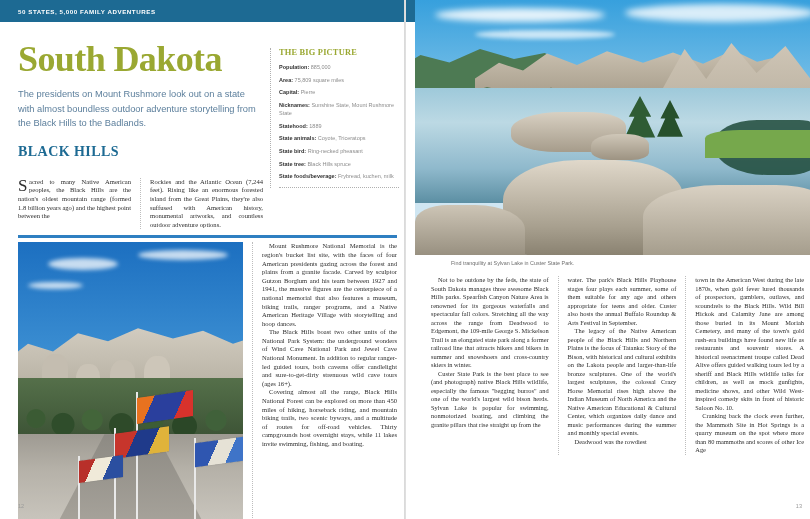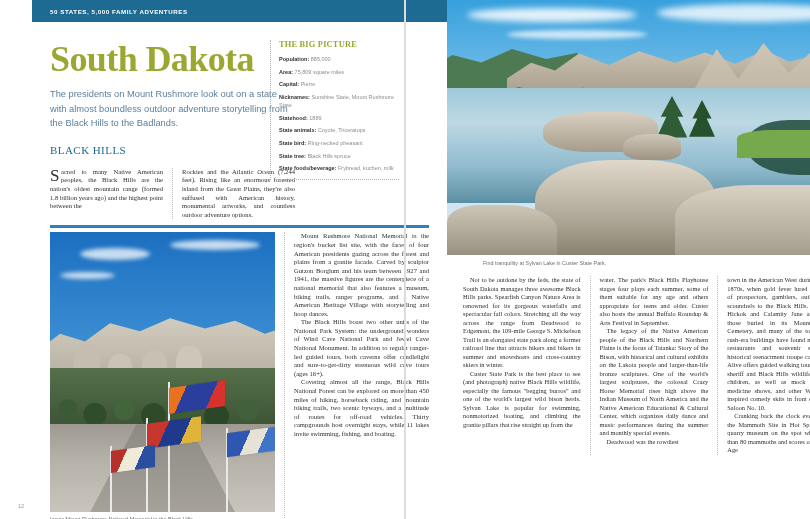--- a/index.html
+++ b/index.html
@@ -3,21 +3,21 @@
 <meta charset="utf-8">
 <style>
   html,body{margin:0;padding:0;}
   body{
     width:810px;height:519px;overflow:hidden;
     background:#ffffff;
     font-family:"Liberation Serif", serif;
   }
   .spread{position:relative;width:810px;height:519px;display:flex;}
   .page{position:relative;height:519px;background:#fff;}
-  .page-left{width:441px;padding-left:32px;}
+  .page-left{width:441px;}
   .page-right{width:405px;}
   .gutter{position:absolute;left:404px;top:0;width:2px;height:519px;
           background:linear-gradient(to right,#e6e6e6,#cfcfcf,#efefef);z-index:5;}
 
   
   .runhead{height:22px;background:#1d6a93;display:flex;align-items:center;}
   .runhead-text{
     font-family:"Liberation Sans", sans-serif;
     color:#ffffff;font-size:6.2px;font-weight:bold;letter-spacing:.55px;
     padding-left:18px;
@@ -30,36 +30,36 @@
     font-weight:bold;color:#9aa832;font-size:36px;line-height:40px;
     margin:17px 0 8px 0;letter-spacing:-0.6px;
   }
   .deck{
     font-family:"Liberation Sans", sans-serif;
     color:#5c7f9c;font-size:9.3px;line-height:14.6px;width:240px;margin-bottom:13px;
   }
 
   .sec-head{
     font-family:"Liberation Serif", serif;
-    font-weight:normal;color:#1d6a93;font-size:11px;letter-spacing:.45px;
-    margin-bottom:12px;
+    font-weight:bold;color:#1d6a93;font-size:14px;letter-spacing:.45px;
+    margin-bottom:18px;
   }
   .bodytext{font-size:6.6px;line-height:8.6px;color:#2e2e2e;text-align:justify;}
   .dropcap::first-letter{
     float:left;font-size:17px;line-height:14px;padding:1px 1.5px 0 0;font-weight:normal;
   }
 
   .two-col{display:flex;gap:0;}
   .two-col .c{width:113px;}
   .two-col .c:first-child{padding-right:9px;}
   .two-col .c:last-child{padding-left:9px;border-left:1px dotted #bdbdbd;}
 
   
   .bigpicture{
-    position:absolute;left:270px;top:40px;width:120px;
+    position:absolute;left:270px;top:48px;width:120px;
     border-left:1px dotted #b0b0b0;padding-left:8px;
   }
   .bp-title{
     font-family:"Liberation Serif", serif;font-weight:bold;
     color:#9aa832;font-size:8.4px;letter-spacing:.2px;margin-bottom:6px;
   }
   .bp-row{
     font-family:"Liberation Sans", sans-serif;
     font-size:5.5px;line-height:8.4px;color:#8d8d8d;margin-bottom:4.2px;
   }

